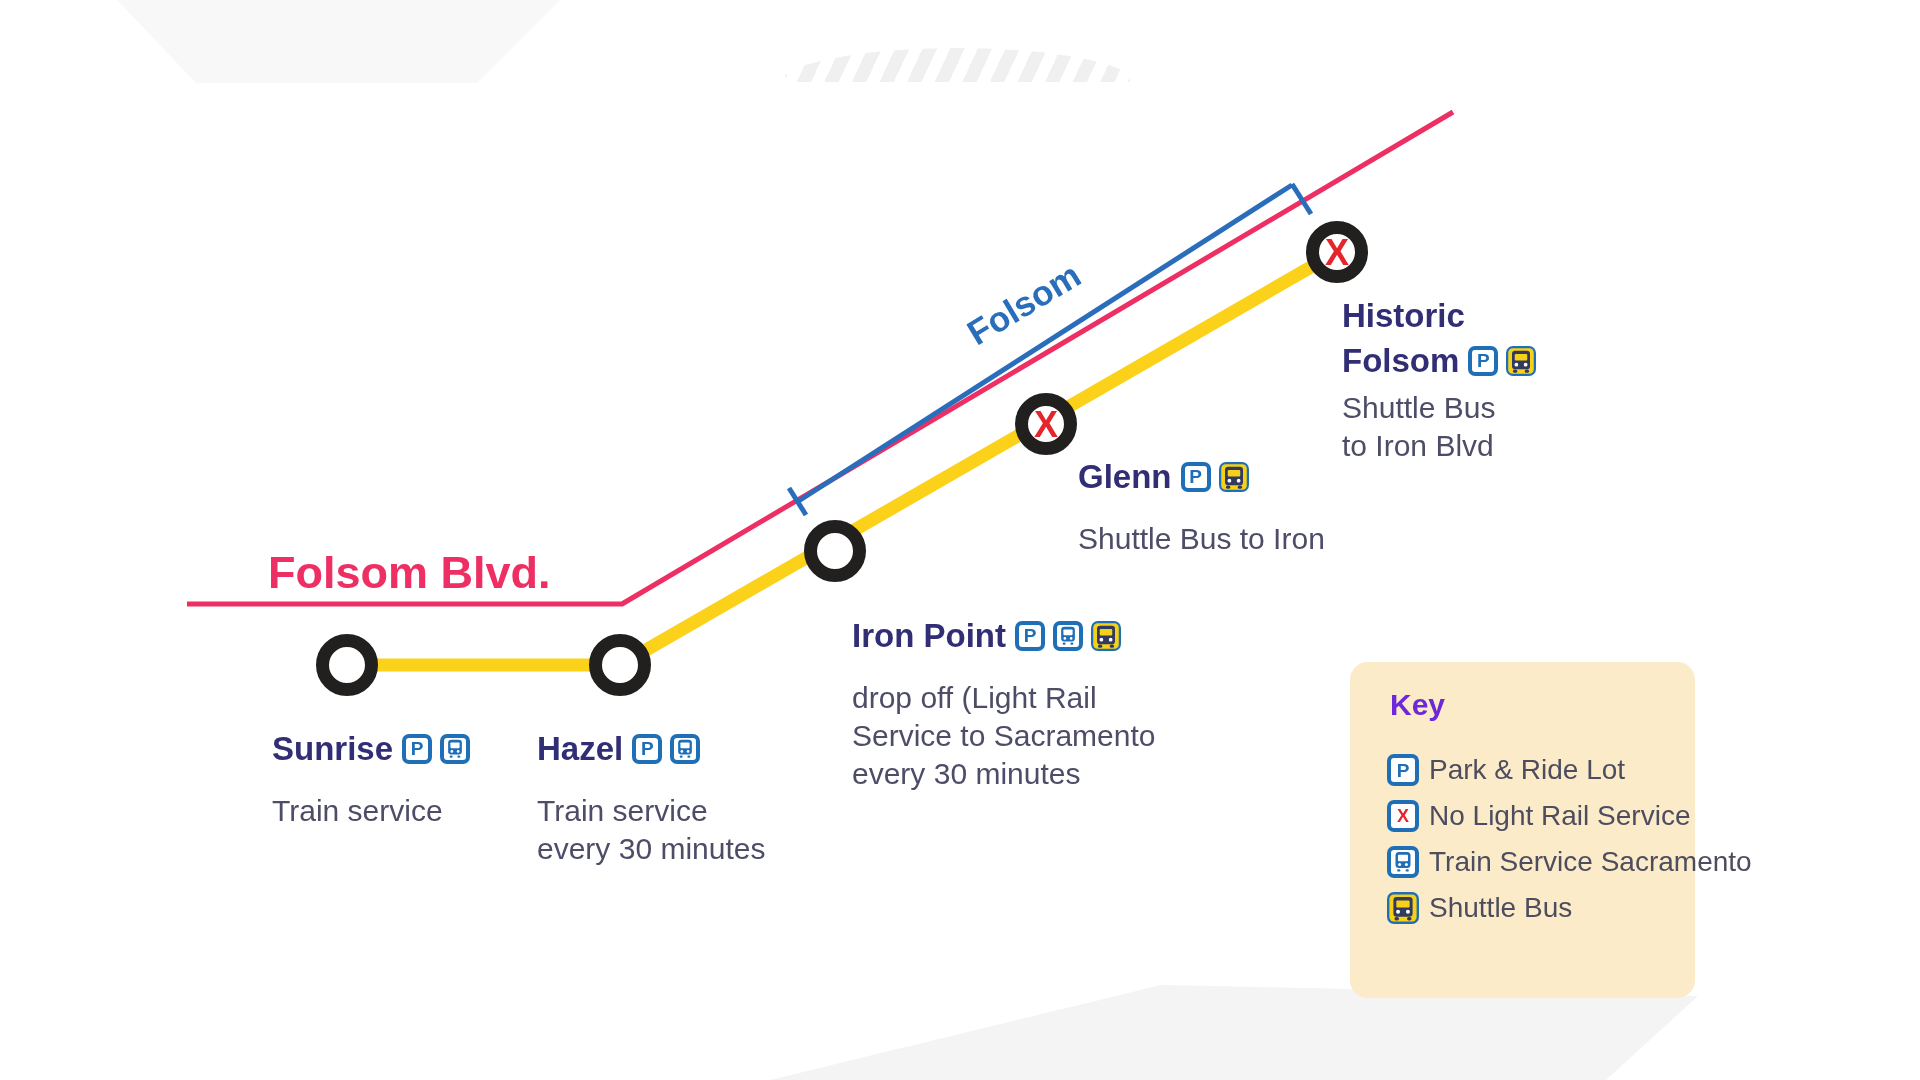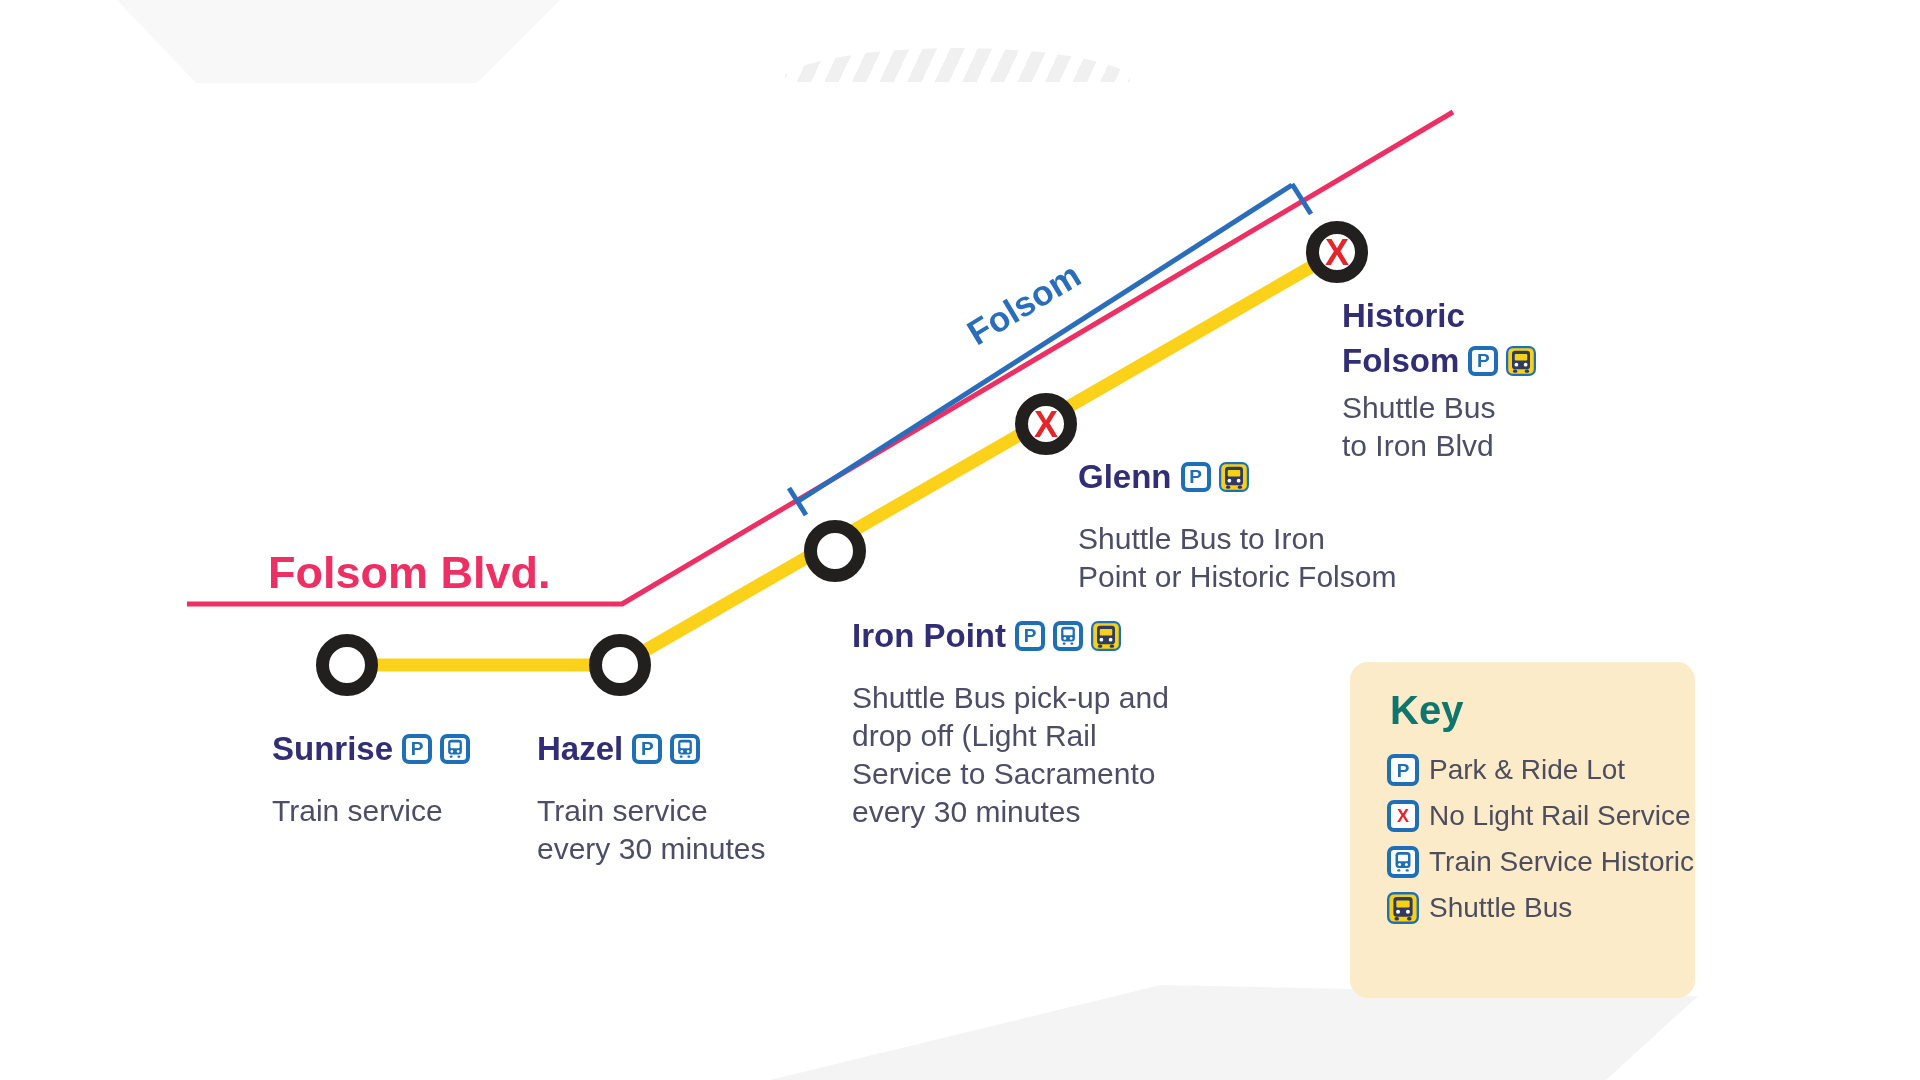--- a/index.html
+++ b/index.html
@@ -59,21 +59,21 @@
   .icn-outline { border:4px solid #1f6fb7; background:#ffffff; }
   .icn-p { color:#1f6fb7; font-weight:bold; font-size:19px; line-height:1; }
   .icn-x { color:#e4252b; font-weight:bold; font-size:18px; line-height:1; }
   .icn-buswrap { background:#1f6fb7; }
 
   
   .key-box {
     position:absolute; left:1350px; top:662px; width:345px; height:336px; z-index:3;
     background:#fbebc8; border-radius:18px;
   }
-  .key-title { position:absolute; left:40px; top:26px; font-size:40px; font-weight:bold; color:#0f766e; }
+  .key-title { position:absolute; left:40px; top:26px; font-size:30px; font-weight:bold; color:#6d28d9; }
   .key-items { position:absolute; left:37px; top:92px; display:flex; flex-direction:column; gap:14px; }
   .key-item { display:flex; align-items:center; gap:10px; }
   .key-item .icn { width:32px; height:32px; }
   .key-label { font-size:28px; color:#4d4d5f; white-space:nowrap; }
 </style>
 </head>
 <body>
 
 <div class="canvas">
 
@@ -177,21 +177,20 @@
               <rect x="7" y="6.4" width="10" height="5.2" rx="0.8" fill="#f7d117"></rect>
               <circle cx="8.3" cy="14.9" r="1.5" fill="#ffffff"></circle>
               <circle cx="15.7" cy="14.9" r="1.5" fill="#ffffff"></circle>
               <rect x="5.6" y="18.8" width="3.4" height="2.6" rx="1.3" fill="#323a5e"></rect>
               <rect x="15" y="18.8" width="3.4" height="2.6" rx="1.3" fill="#323a5e"></rect>
             </svg>
           </span>
         </span>
     </div>
     <div class="st-body">
-      <div>Shuttle Bus pick-up and</div>
       <div>drop off (Light Rail</div>
       <div>Service to Sacramento</div>
       <div>every 30 minutes</div>
     </div>
   </div>
 
   <div class="st-block" style="left:1078px; top:454px;">
     <div class="st-title">
       <span>Glenn</span>
       <span class="title-icons" style="display:inline-flex;gap:8px;">
@@ -206,21 +205,20 @@
               <circle cx="8.3" cy="14.9" r="1.5" fill="#ffffff"></circle>
               <circle cx="15.7" cy="14.9" r="1.5" fill="#ffffff"></circle>
               <rect x="5.6" y="18.8" width="3.4" height="2.6" rx="1.3" fill="#323a5e"></rect>
               <rect x="15" y="18.8" width="3.4" height="2.6" rx="1.3" fill="#323a5e"></rect>
             </svg>
           </span>
         </span>
     </div>
     <div class="st-body">
       <div>Shuttle Bus to Iron</div>
-      <div>Point or Historic Folsom</div>
     </div>
   </div>
 
   <div class="st-block" style="left:1342px; top:293px;">
     <div class="st-title" style="line-height:45px; display:block;">
       <div>Historic</div>
       <div style="display:flex; align-items:center; gap:9px;">
         <span>Folsom</span>
         <span class="title-icons" style="display:inline-flex;gap:8px;">
             <span class="icn icn-outline">
@@ -271,21 +269,21 @@
               <svg viewBox="0 0 24 24">
                 <rect x="4.5" y="2" width="15" height="16" rx="3.5" fill="#1f6fb7"></rect>
                 <rect x="7" y="4.8" width="10" height="6.4" rx="1" fill="#ffffff"></rect>
                 <circle cx="8.6" cy="14.6" r="1.5" fill="#ffffff"></circle>
                 <circle cx="15.4" cy="14.6" r="1.5" fill="#ffffff"></circle>
                 <rect x="6.2" y="19.2" width="3.2" height="2.4" rx="1.2" fill="#1f6fb7"></rect>
                 <rect x="14.6" y="19.2" width="3.2" height="2.4" rx="1.2" fill="#1f6fb7"></rect>
               </svg>
             </span>
           </span>
-        <span class="key-label">Train Service Historic</span>
+        <span class="key-label">Train Service Sacramento</span>
       </div>
       <div class="key-item">
         <span class="title-icons" style="display:inline-flex;">
             <span class="icn icn-buswrap">
               <svg viewBox="0 0 24 24">
                 <rect x="1.8" y="1.8" width="20.4" height="20.4" rx="3.5" fill="#f7d117"></rect>
                 <rect x="4.8" y="3.8" width="14.4" height="14.8" rx="2.5" fill="#323a5e"></rect>
                 <rect x="7" y="6.4" width="10" height="5.2" rx="0.8" fill="#f7d117"></rect>
                 <circle cx="8.3" cy="14.9" r="1.5" fill="#ffffff"></circle>
                 <circle cx="15.7" cy="14.9" r="1.5" fill="#ffffff"></circle>

